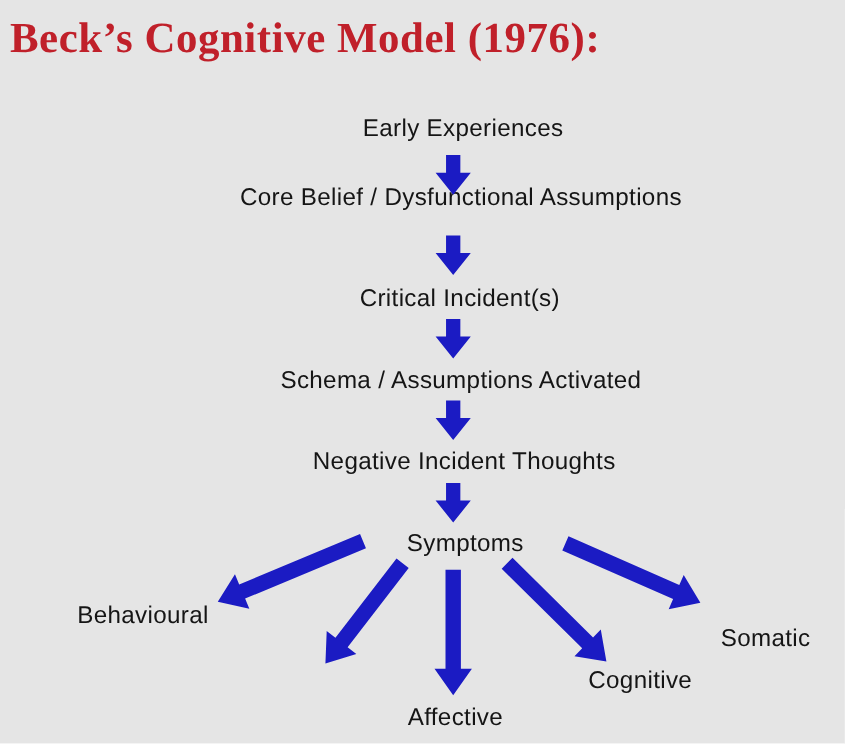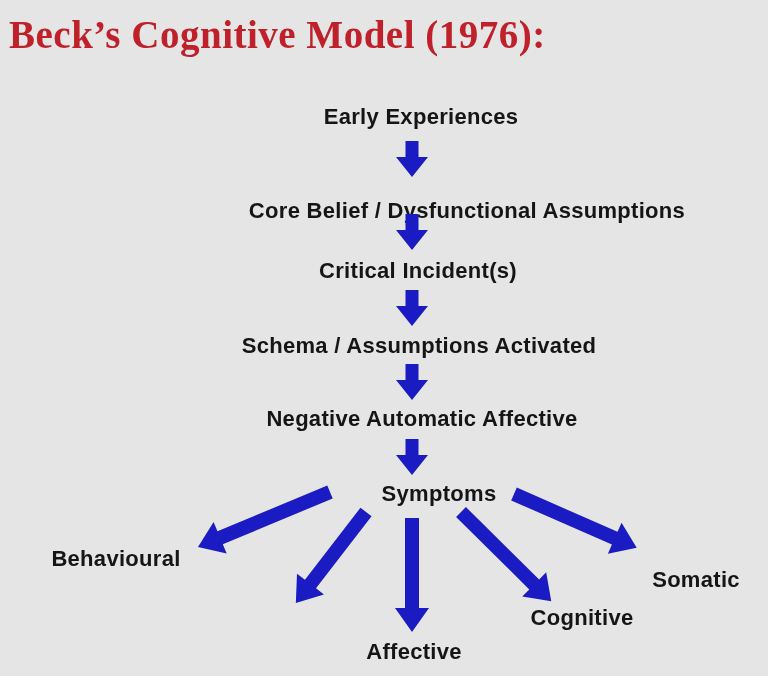--- a/index.html
+++ b/index.html
@@ -23,21 +23,21 @@
     font-family: "Liberation Serif", serif;
     font-weight: 700;
     font-size: 39px;
     letter-spacing: 0.5px;
     color: #c0202a;
     white-space: nowrap;
   }
   .flow-label {
     position: absolute;
     transform: translateX(-50%);
-    font-weight: 700;
+    font-weight: 400;
     font-size: 22px;
     line-height: 24px;
     letter-spacing: 0.3px;
     color: #151515;
     white-space: nowrap;
   }
   .arrows-layer {
     position: absolute;
     left: 0;
     top: 0;
@@ -47,27 +47,27 @@
   }
 </style>
 </head>
 <body>
 
 <div class="canvas">
 
   <div class="title">Beck’s Cognitive Model (1976):</div>
 
   <div class="flow-label" style="left:421px; top:105px;">Early Experiences</div>
-  <div class="flow-label" style="left:419px; top:199px;margin-left:48px;">Core Belief / Dysfunctional Assumptions</div>
+  <div class="flow-label" style="left:419px; top:167px;">Core Belief / Dysfunctional Assumptions</div>
   <div class="flow-label" style="left:419px; top:334px;">Schema / Assumptions Activated</div>
   <div class="flow-label" style="left:418px; top:259px;">Critical Incident(s)</div>
-  <div class="flow-label" style="left:422px; top:407px;">Negative Automatic Affective</div>
-  <div class="flow-label" style="left:439px; top:482px;text-align:center;">Symptoms</div>
+  <div class="flow-label" style="left:422px; top:407px;">Negative Incident Thoughts</div>
+  <div class="flow-label" style="left:423px; top:482px;text-align:center;">Symptoms</div>
 
-  <div class="flow-label" style="left:116px; top:547px;">Behavioural</div>
+  <div class="flow-label" style="left:130px; top:547px;">Behavioural</div>
   <div class="flow-label" style="left:582px; top:606px;">Cognitive</div>
   <div class="flow-label" style="left:414px; top:640px;">Affective</div>
   <div class="flow-label" style="left:696px; top:568px;">Somatic</div>
 
   <svg class="arrows-layer" viewBox="0 0 768 676" xmlns="http://www.w3.org/2000/svg">
 
     <polygon transform="translate(412,141)" points="-6.5,0 6.5,0 6.5,16 16,16 0,36 -16,16 -6.5,16" fill="#1b1bc3"></polygon>
     <polygon transform="translate(412,214)" points="-6.5,0 6.5,0 6.5,16 16,16 0,36 -16,16 -6.5,16" fill="#1b1bc3"></polygon>
     <polygon transform="translate(412,290)" points="-6.5,0 6.5,0 6.5,16 16,16 0,36 -16,16 -6.5,16" fill="#1b1bc3"></polygon>
     <polygon transform="translate(412,364)" points="-6.5,0 6.5,0 6.5,16 16,16 0,36 -16,16 -6.5,16" fill="#1b1bc3"></polygon>

